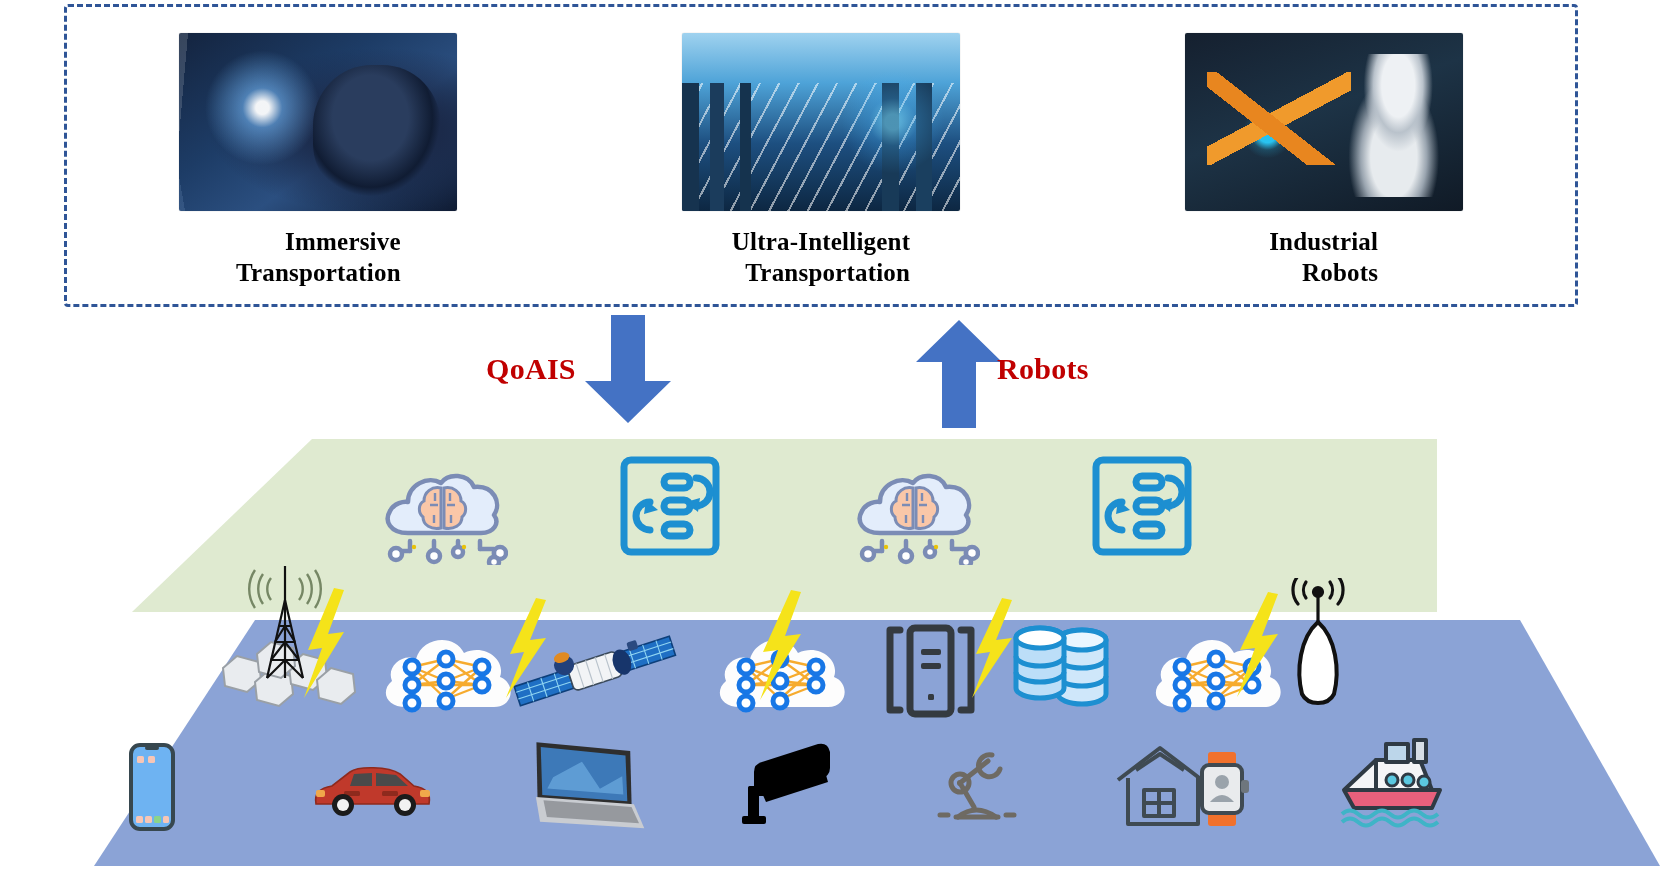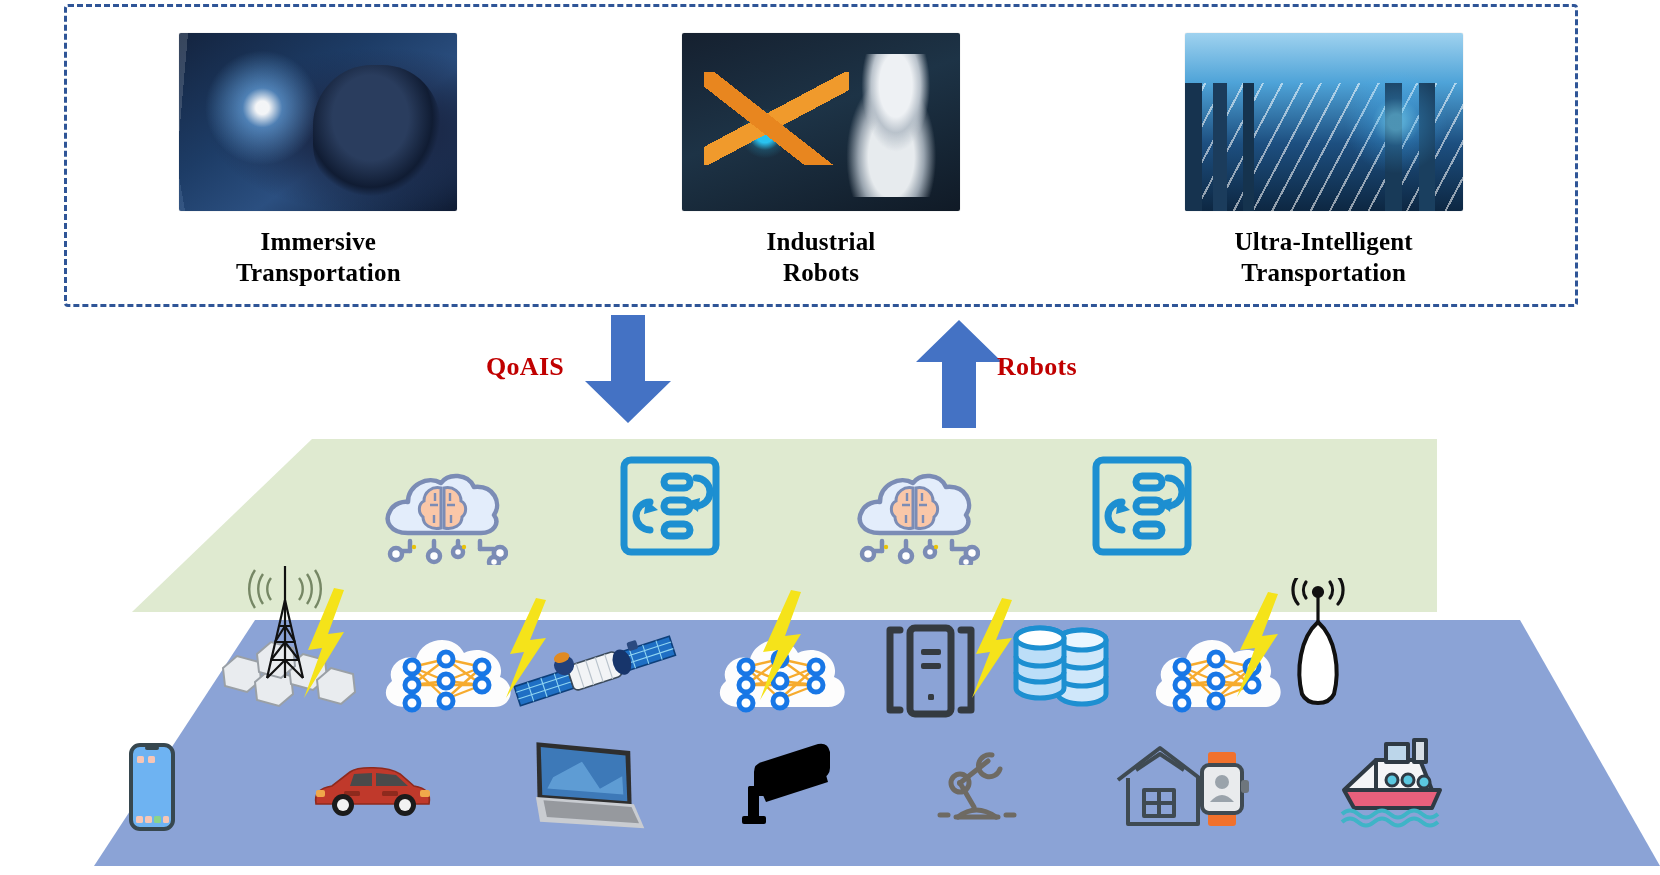--- a/index.html
+++ b/index.html
@@ -7,21 +7,21 @@
   #stage{position:relative;width:1660px;height:875px;background:#fff;}
 
   
   .apps-panel{
     position:absolute;left:64px;top:4px;width:1514px;height:303px;
     border:3px dashed #2f5597;border-radius:4px;box-sizing:border-box;
   }
   .apps-row{position:absolute;left:0;top:0;width:100%;height:100%;display:flex;}
   .app-cell{flex:1;display:flex;flex-direction:column;align-items:center;justify-content:flex-start;padding-top:26px;}
   .app-thumb{width:278px;height:178px;border-radius:2px;position:relative;overflow:hidden;box-shadow:0 0 1px rgba(0,0,0,.35);}
-  .app-label{margin-top:16px;text-align:center;font-weight:bold;font-size:25px;line-height:1.22;color:#000;letter-spacing:.2px;}
+  .app-label{margin-top:16px;text-align:right;font-weight:bold;font-size:25px;line-height:1.22;color:#000;letter-spacing:.2px;}
 
   
   .th-vr{background:
       radial-gradient(circle at 30% 42%, rgba(255,255,255,.95) 0 3%, rgba(120,190,255,.55) 9%, rgba(10,25,60,0) 26%),
       radial-gradient(ellipse at 72% 55%, #1b2a4a 0 22%, rgba(10,18,40,0) 60%),
       linear-gradient(145deg,#14243f 0%,#1d3c66 38%,#2b4f80 62%,#0f1b33 100%);}
   .th-vr:before{content:"";position:absolute;inset:0;
       background:
         linear-gradient(95deg,rgba(255,255,255,.22) 0 9px,transparent 9px 34px),
         linear-gradient(80deg,rgba(180,215,255,.18) 0 6px,transparent 6px 29px);
@@ -65,21 +65,21 @@
             linear-gradient(#000,#000) 38% 72%/10% 30% no-repeat,
             linear-gradient(#000,#000) 62% 72%/10% 30% no-repeat;
       mask:radial-gradient(ellipse at 50% 12%,#000 0 9%,transparent 10%),
             linear-gradient(#000,#000) 50% 22%/18% 46% no-repeat,
             linear-gradient(90deg,#000,#000) 50% 26%/96% 7% no-repeat,
             linear-gradient(#000,#000) 38% 72%/10% 30% no-repeat,
             linear-gradient(#000,#000) 62% 72%/10% 30% no-repeat;}
 
   
   .arrow-svg{position:absolute;}
-  .flow-label{position:absolute;font-weight:bold;font-size:26px;color:#c00000;letter-spacing:.3px;}
+  .flow-label{position:absolute;font-weight:bold;font-size:30px;color:#c00000;letter-spacing:.3px;}
 
   
   .plane{position:absolute;left:0;top:0;width:1660px;height:875px;pointer-events:none;}
 
   
   .ico{position:absolute;}
 </style>
 </head>
 <body>
 
@@ -90,32 +90,32 @@
 
       <div class="app-cell">
         <div class="app-thumb th-vr"></div>
         <div class="app-label">
           <div>Immersive</div>
           <div>Transportation</div>
         </div>
       </div>
 
       <div class="app-cell">
+        <div class="app-thumb th-city"></div>
+        <div class="app-label">
+          <div>Ultra-Intelligent</div>
+          <div>Transportation</div>
+        </div>
+      </div>
+
+      <div class="app-cell">
         <div class="app-thumb th-robot"></div>
         <div class="app-label">
           <div>Industrial</div>
           <div>Robots</div>
-        </div>
-      </div>
-
-      <div class="app-cell">
-        <div class="app-thumb th-city"></div>
-        <div class="app-label">
-          <div>Ultra-Intelligent</div>
-          <div>Transportation</div>
         </div>
       </div>
 
 
     </div>
   </div>
 
   <svg class="arrow-svg" style="left:583px;top:315px" width="90" height="110" viewBox="0 0 90 110">
     <polygon points="28,0 62,0 62,66 88,66 45,108 2,66 28,66" fill="#4472c4"></polygon>
   </svg>

